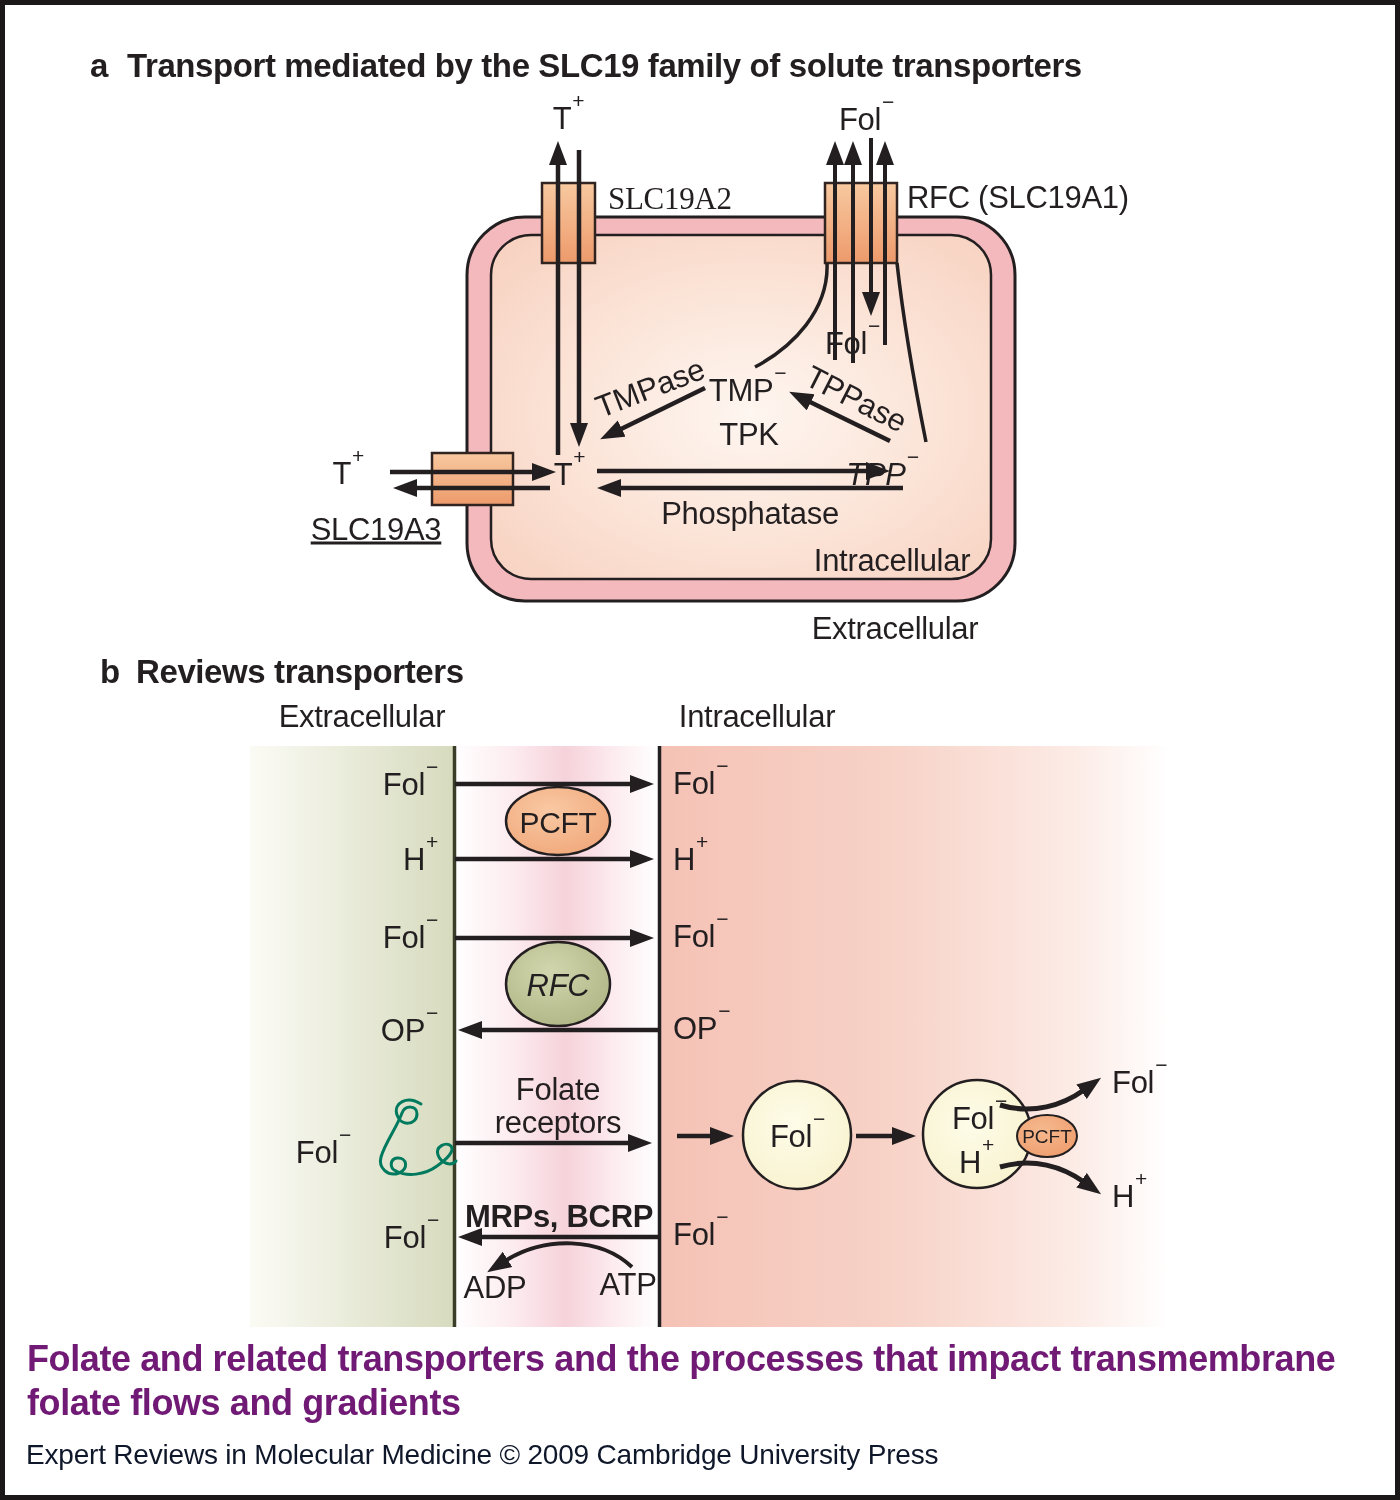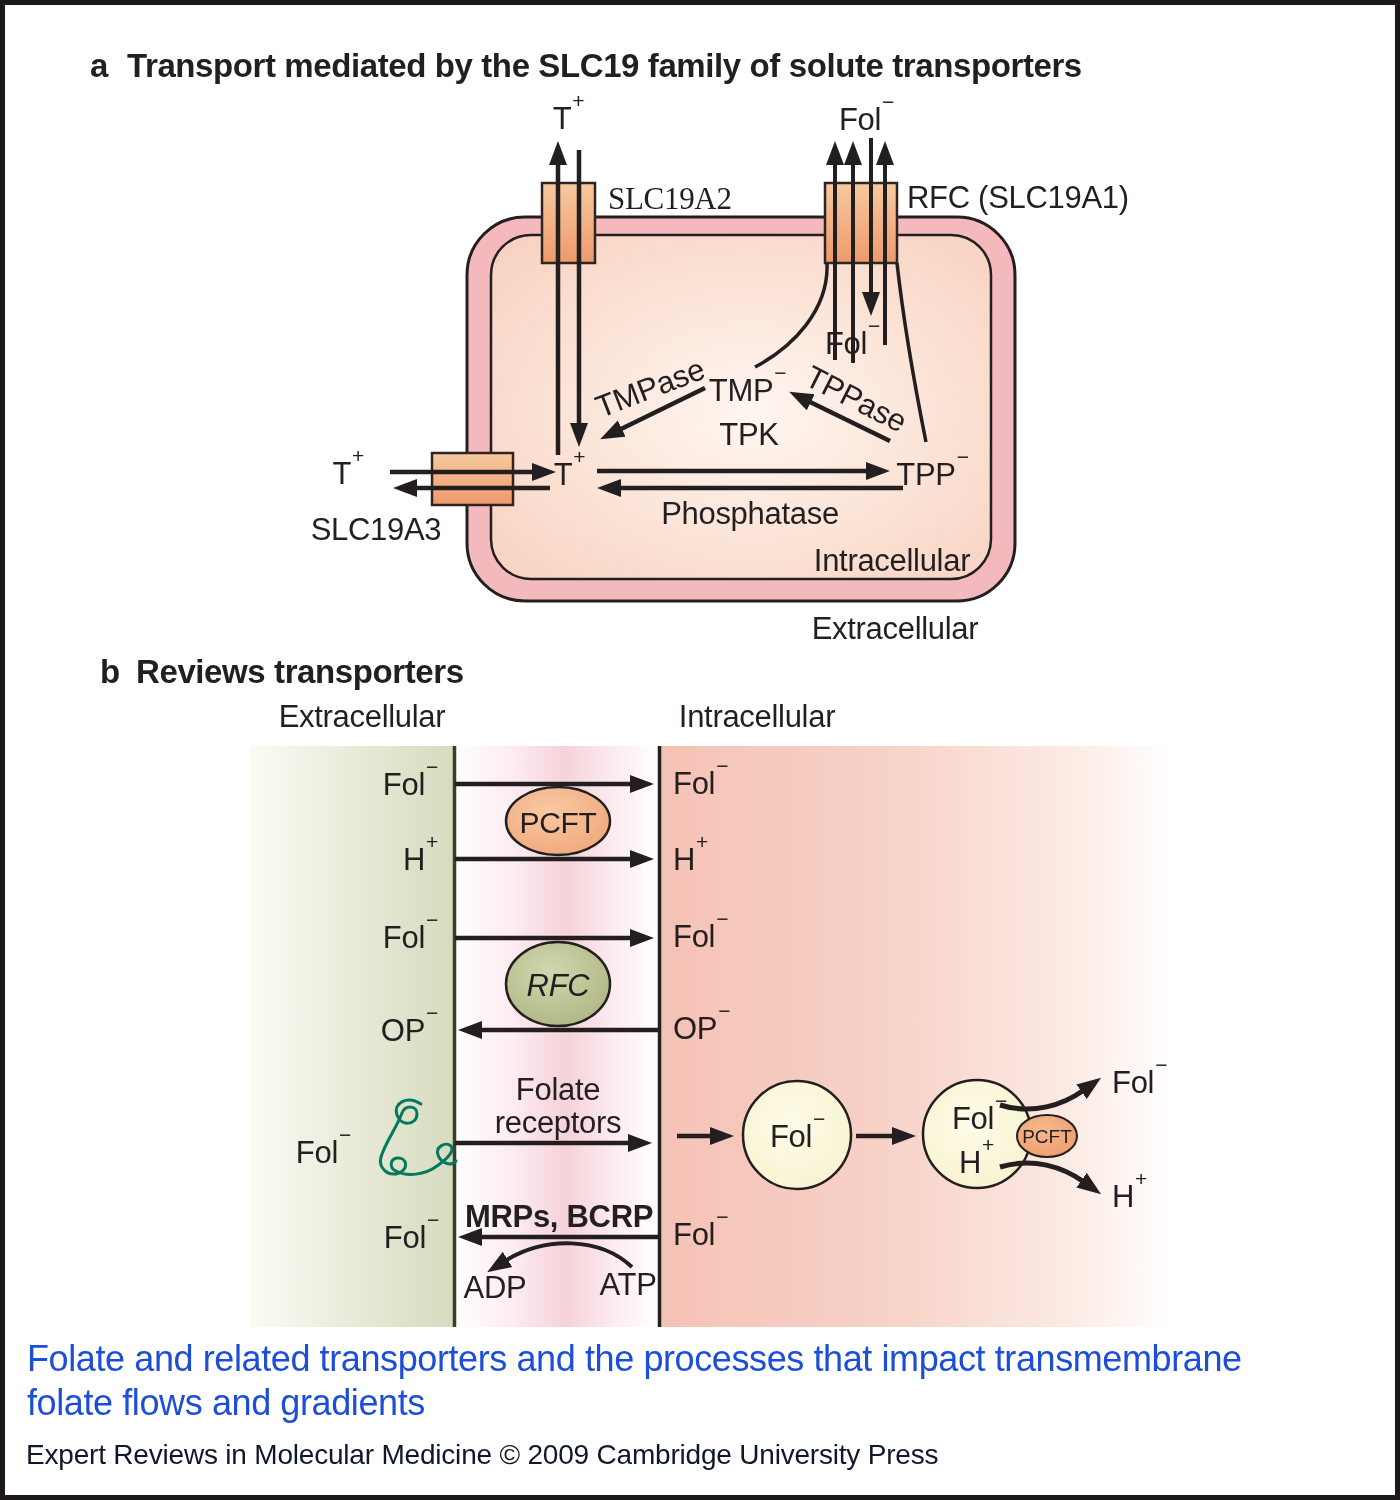--- a/index.html
+++ b/index.html
@@ -38,21 +38,22 @@
     letter-spacing:-0.4px;
     white-space:nowrap;
   }
   .rot-tmpase{transform:translate(-50%,-50%) rotate(-21deg);}
   .rot-tppase{transform:translate(-50%,-50%) rotate(27deg);}
   .small-lbl{font-size:19px;letter-spacing:0;}
   .pcft-lbl{font-size:30px;}
   .caption1{
     position:absolute;left:22px;top:1332px;
     font-size:36px;line-height:44px;letter-spacing:-0.4px;
-    color:#1d4ed8;
+    color:#701a75;
+    font-weight:bold;
   }
   .credit{
     position:absolute;left:21px;top:1434px;
     font-size:28px;letter-spacing:-0.2px;
     color:#0f172a;
   }
 </style>
 </head>
 <body>
 
@@ -161,28 +162,28 @@
   </svg>
 
   <div class="panel-title" style="left:85px;top:42px;">a</div>
   <div class="panel-title" style="left:122px;top:42px;">Transport mediated by the SLC19 family of solute transporters</div>
 
   <div class="lbl c" style="left:563px;top:112px;"><span>T</span><sup>+</sup></div>
   <div class="lbl l" style="left:603px;top:193px;font-family:Liberation Serif, serif;"><span>SLC19A2</span></div>
   <div class="lbl c" style="left:861px;top:113px;"><span>Fol</span><sup>−</sup></div>
   <div class="lbl l" style="left:902px;top:192px;"><span>RFC (SLC19A1)</span></div>
   <div class="lbl r" style="right:1032px;top:467px;"><span>T</span><sup>+</sup></div>
-  <div class="lbl c" style="left:371px;top:524px;"><span>SLC19A3</span></div>
+  <div class="lbl c" style="left:371px;top:524px;text-decoration:underline;"><span>SLC19A3</span></div>
   <div class="lbl c" style="left:564px;top:468px;"><span>T</span><sup>+</sup></div>
   <div class="lbl c" style="left:847px;top:337px;"><span>Fol</span><sup>−</sup></div>
   <div class="lbl rot-tmpase" style="left:645px;top:383px;"><span>TMPase</span></div>
   <div class="lbl c" style="left:742px;top:384px;"><span>TMP</span><sup>−</sup></div>
   <div class="lbl rot-tppase" style="left:851px;top:394px;"><span>TPPase</span></div>
   <div class="lbl c" style="left:744px;top:429px;"><span>TPK</span></div>
-  <div class="lbl c" style="left:927px;top:468px;"><span>TPP</span><sup>−</sup></div>
+  <div class="lbl c" style="left:877px;top:468px;font-style:italic;"><span>TPP</span><sup>−</sup></div>
   <div class="lbl c" style="left:745px;top:508px;"><span>Phosphatase</span></div>
   <div class="lbl c" style="left:887px;top:555px;"><span>Intracellular</span></div>
   <div class="lbl c" style="left:890px;top:623px;"><span>Extracellular</span></div>
 
   <div class="panel-title" style="left:95px;top:648px;">b</div>
   <div class="panel-title" style="left:131px;top:648px;">Reviews transporters</div>
 
   <div class="lbl c" style="left:357px;top:711px;"><span>Extracellular</span></div>
   <div class="lbl c" style="left:752px;top:711px;"><span>Intracellular</span></div>
 

